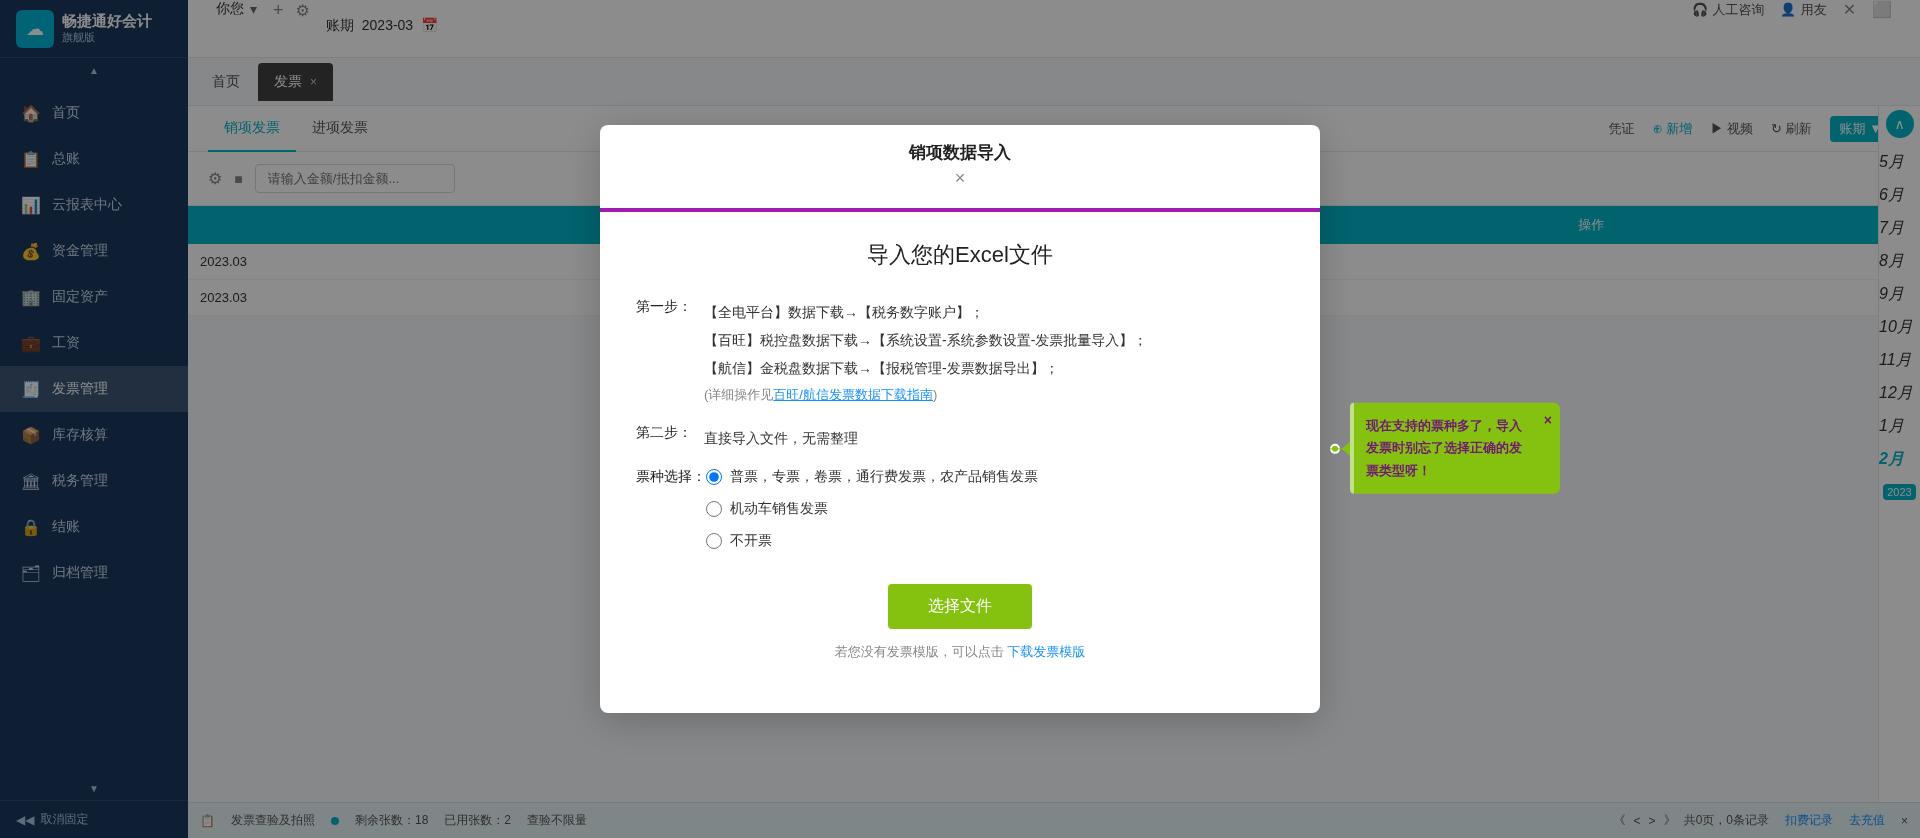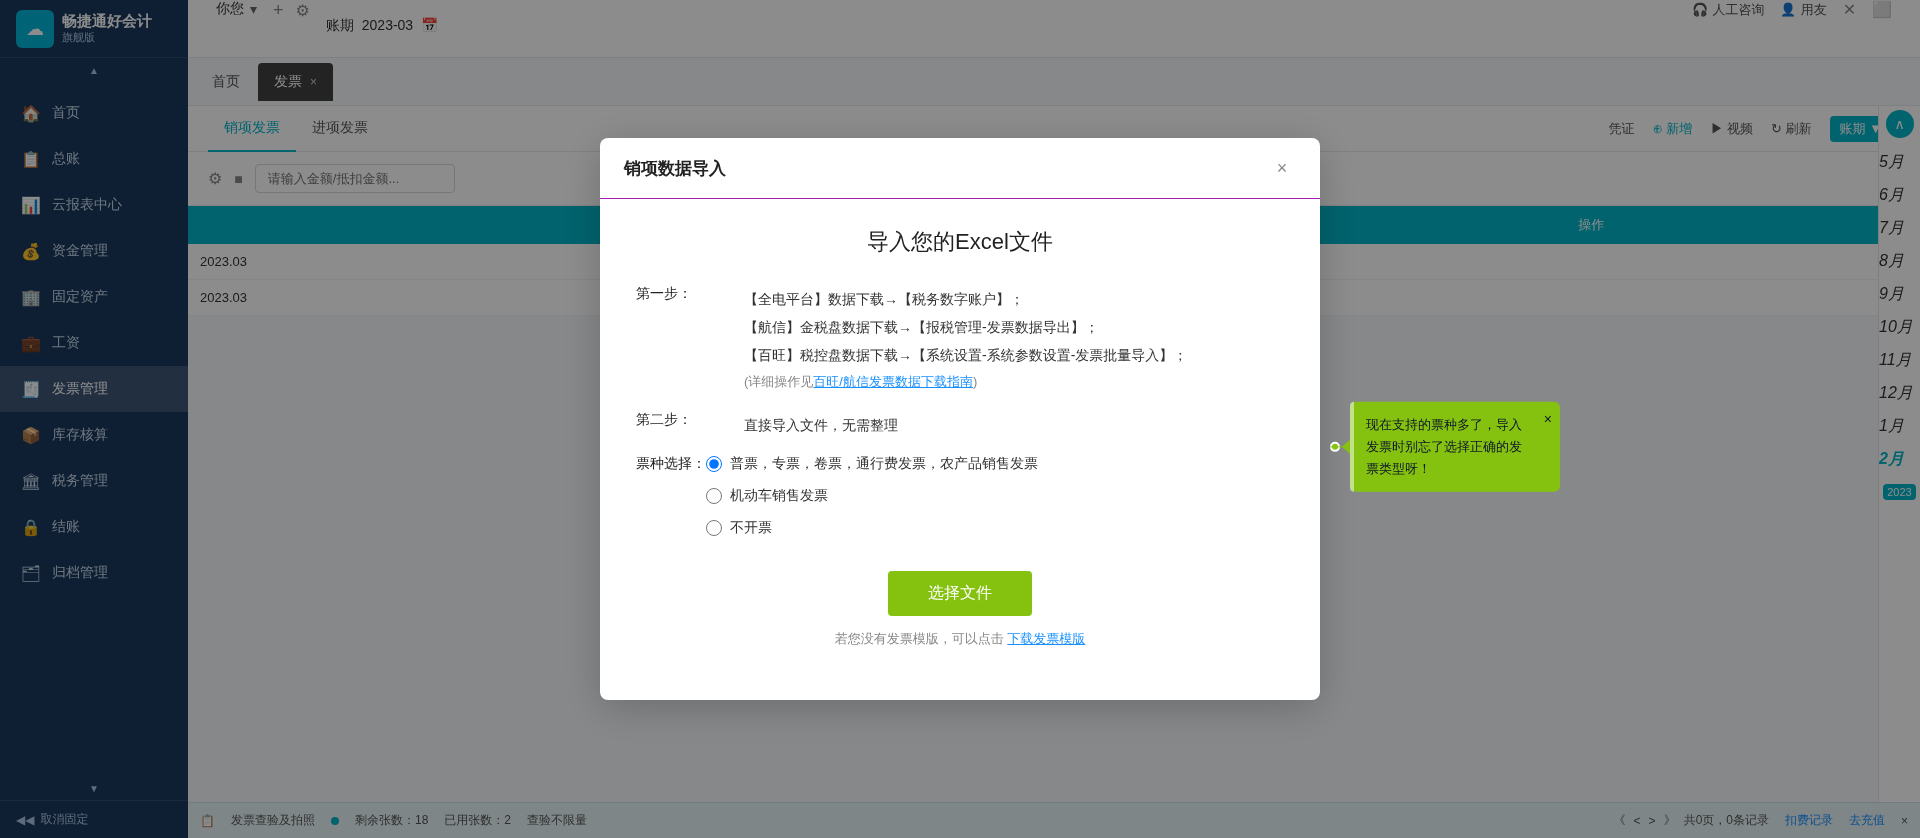--- a/index.html
+++ b/index.html
@@ -132,47 +132,47 @@
       background: rgba(0,0,0,0.45); z-index: 100;
     }
 
     
     .dialog {
       position: fixed; left: 50%; top: 50%; transform: translate(-50%, -50%);
       width: 720px; background: #fff; border-radius: 8px; z-index: 101;
       box-shadow: 0 8px 40px rgba(0,0,0,0.2);
     }
     .dialog-header {
-      padding: 16px 24px; border-bottom: 1px solid #a21caf;
-      display: flex; align-items: center; justify-content: space-between;
+      padding: 16px 24px; border-bottom: 4px solid #a21caf;
+      display: flex; align-items: center; justify-content: space-between; flex-direction: column;
     }
     .dialog-title { font-size: 17px; font-weight: bold; color: #222; }
     .dialog-close {
       width: 28px; height: 28px; display: flex; align-items: center; justify-content: center;
       cursor: pointer; color: #888; font-size: 18px; border-radius: 4px;
     }
     .dialog-body { padding: 28px 36px 24px; }
     .dialog-main-title {
       text-align: center; font-size: 22px; color: #222; margin-bottom: 28px; font-weight: 500;
     }
-    .step-row { display: flex; margin-bottom: 16px; gap: 40px; }
+    .step-row { display: flex; margin-bottom: 16px; }
     .step-label { font-size: 14px; color: #222; min-width: 68px; flex-shrink: 0; }
     .step-content { font-size: 14px; color: #333; line-height: 2; }
     .step-link { color: #1890ff; cursor: pointer; text-decoration: underline; text-align: center; }
     .step-hint { color: #888; font-size: 13px; }
     .radio-group { margin: 8px 0 20px 68px; }
     .radio-item { display: flex; align-items: center; margin-bottom: 14px; font-size: 14px; color: #333; cursor: pointer; }
     .radio-item input[type=radio] { margin-right: 8px; width: 16px; height: 16px; }
     .dialog-footer { text-align: center; padding-bottom: 28px; }
     .select-file-btn {
       background: #85c20f; color: #fff; border: none; border-radius: 4px;
       padding: 12px 40px; font-size: 16px; cursor: pointer; font-weight: 500;
     }
     .download-hint { text-align: center; color: #888; font-size: 13px; margin-top: 14px; }
-    .download-link { color: #1890ff; cursor: pointer; text-decoration: underline; }
+    .download-link { color: #1890ff; cursor: pointer; }
 
     
     .months-panel {
       position: fixed; right: 0; top: 106px; bottom: 36px; width: 42px;
       background: #fff; border-left: 1px solid #e4e8ee; z-index: 7;
       display: flex; flex-direction: column; align-items: center;
       overflow-y: auto; padding: 4px 0;
     }
   </style>
 </head>
@@ -378,22 +378,22 @@
     <span class="dialog-title">销项数据导入</span>
     <span class="dialog-close">×</span>
   </div>
   <div class="dialog-body">
     <div class="dialog-main-title">导入您的Excel文件</div>
 
     <div class="step-row">
       <span class="step-label">第一步：</span>
       <div class="step-content">
         <div>【全电平台】数据下载→【税务数字账户】；</div>
+        <div>【百旺】税控盘数据下载→【系统设置-系统参数设置-发票批量导入】；</div>
         <div>【航信】金税盘数据下载→【报税管理-发票数据导出】；</div>
-        <div>【百旺】税控盘数据下载→【系统设置-系统参数设置-发票批量导入】；</div>
         <div class="step-hint">
           (详细操作见<span class="step-link">百旺/航信发票数据下载指南</span>)
         </div>
       </div>
     </div>
 
     <div class="step-row">
       <span class="step-label">第二步：</span>
       <span class="step-content">直接导入文件，无需整理</span>
     </div>
@@ -423,21 +423,21 @@
         <span class="download-link">下载发票模版</span>
       </div>
     </div>
   </div>
 
   <div style="position:absolute; right:-240px; top:55%; transform:translateY(-50%); z-index:103;">
 
     <div style="position:absolute;left:-20px;top:50%;transform:translateY(-50%);width:10px;height:10px;border-radius:50%;background:#85c20f;border:2px solid #fff;"></div>
 
     <div style="position:absolute;left:-20px;top:50%;height:1px;width:20px;background:#85c20f;transform:translateY(-50%);"></div>
-    <div style="background:#85c20f;color:#0f172a;border-radius:6px;padding:12px 28px 12px 16px;font-size:13px;line-height:1.7;width:210px;position:relative;">
+    <div style="background:#85c20f;color:#701a75;border-radius:6px;padding:12px 28px 12px 16px;font-size:13px;line-height:1.7;width:210px;position:relative;font-weight:bold;">
       <div style="position:absolute;left:0;top:0;bottom:0;width:4px;background:rgba(255,255,255,0.5);border-radius:6px 0 0 6px;"></div>
       <span>现在支持的票种多了，导入发票时别忘了选择正确的发票类型呀！</span>
       <span style="position:absolute;right:8px;top:6px;cursor:pointer;font-size:14px;">×</span>
       
       <div style="position:absolute;left:-8px;top:50%;transform:translateY(-50%);width:0;height:0;border-top:7px solid transparent;border-bottom:7px solid transparent;border-right:8px solid #85c20f;"></div>
     </div>
   </div>
 </div>
 
 </body></html>

